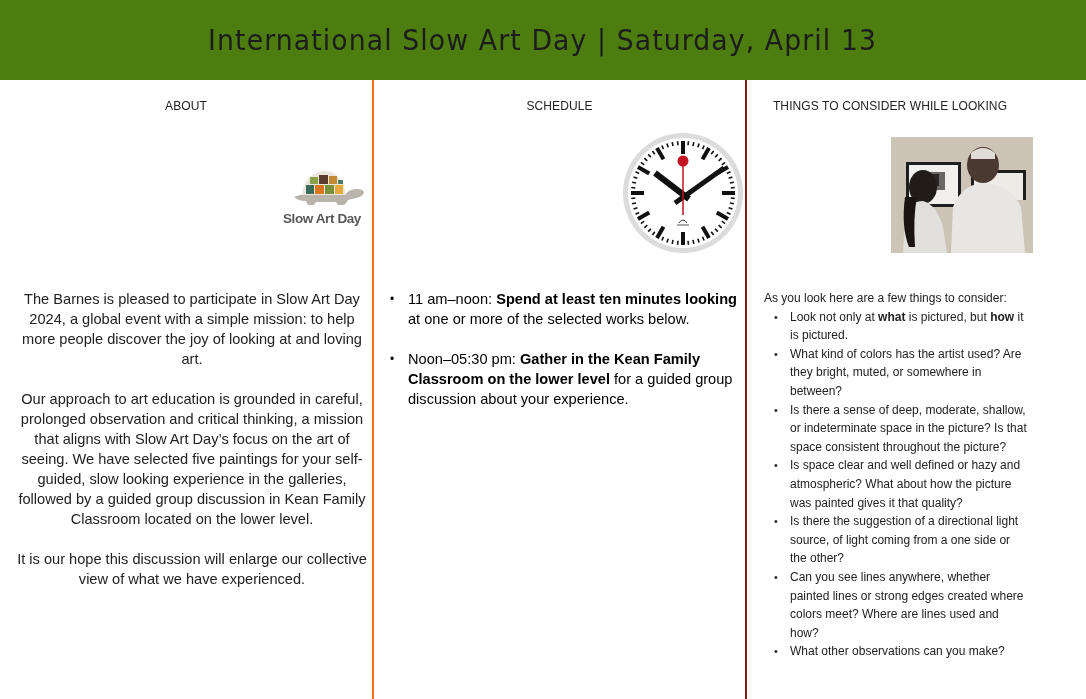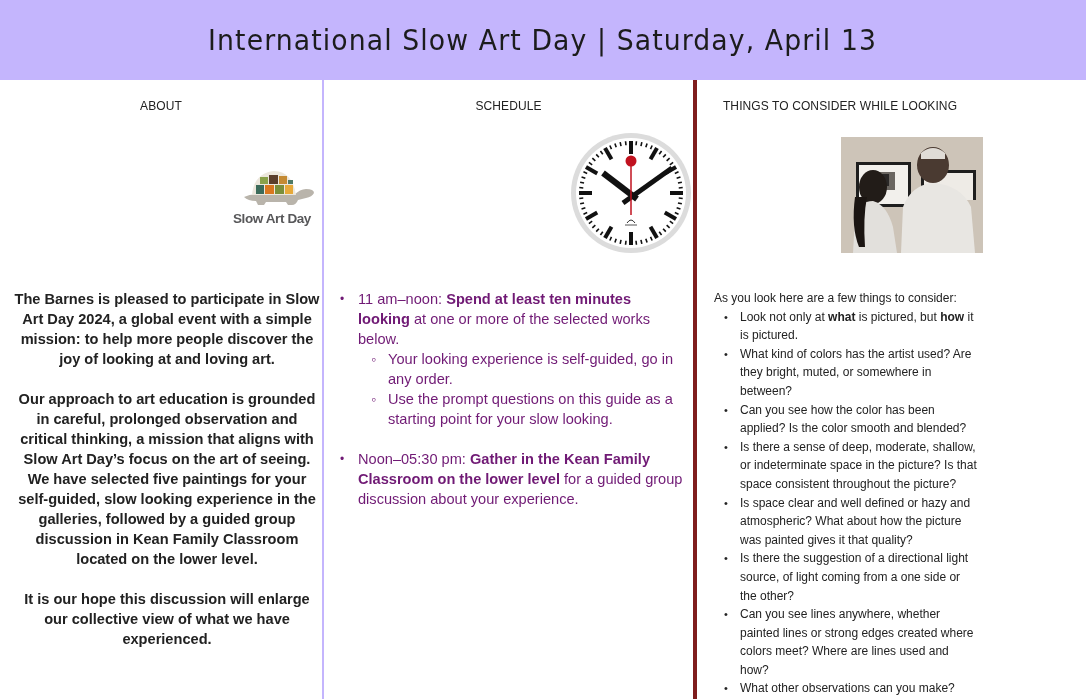--- a/index.html
+++ b/index.html
@@ -1,28 +1,28 @@
 <!DOCTYPE html>
 <html><head>
 <meta charset="utf-8">
 <style>
   html, body { margin:0; padding:0; background:#ffffff; }
   body { width:1086px; height:699px; overflow:hidden; font-family:"Liberation Sans", sans-serif; color:#1a1a1a; }
-  .header { height:80px; background:#c4b5fd; display:flex; align-items:center; justify-content:center; }
+  .header { height:80px; background:#4d7c0f; display:flex; align-items:center; justify-content:center; }
   .header h1 { margin:0; font-weight:400; font-size:29px; letter-spacing:1.2px; color:#1c1c1c; font-family:"DejaVu Sans", sans-serif; transform:scaleX(0.92); }
   .cols { display:flex; height:619px; }
   .col { box-sizing:border-box; position:relative; }
-  .col1 { width:324px; border-right:2px solid #c4b5fd; }
-  .col2 { width:373px; border-right:4px solid #7f1d1d; }
+  .col1 { width:374px; border-right:2px solid #f97316; }
+  .col2 { width:373px; border-right:2px solid #7f1d1d; }
   .col3 { width:286px; }
   .col-title { text-align:center; font-size:12px; letter-spacing:0.1px; margin-top:19px; height:14px; color:#222; }
   .media { display:flex; justify-content:flex-end; align-items:center; height:140px; margin-top:12px; }
   .about-text { padding:0 2px; text-align:center; font-size:14.6px; line-height:20px; color:#222; margin-top:24px; }
-  .about-text p { margin:0 0 20px 12px;font-weight:bold; }
-  .sched { font-size:14.6px; line-height:20px; color:#701a75; margin-top:24px; padding:0 8px 0 12px; }
+  .about-text p { margin:0 0 20px 12px; }
+  .sched { font-size:14.6px; line-height:20px; color:#000000; margin-top:24px; padding:0 8px 0 12px; }
   .sched ul { margin:0; padding-left:22px; list-style:none; }
   .sched > ul > li { position:relative; margin-bottom:20px; }
   .sched > ul > li::before { content:"•"; position:absolute; left:-18px; font-size:12px; }
   .sched ul ul { padding-left:30px; }
   .sched ul ul li { position:relative; }
   .sched ul ul li::before { content:"◦"; position:absolute; left:-17px; font-size:14px; }
   b { font-weight:700; }
   .consider { font-size:12px; line-height:18.6px; color:#222; margin-top:24px; padding-left:17px; padding-right:4px; }
   .consider ul { margin:0; padding-left:26px; list-style:none; }
   .consider li { position:relative; }
@@ -149,24 +149,20 @@
           <circle cx="62" cy="30" r="5.5" fill="#c1121f"></circle>
           <path d="M58 92 Q62 86 66 92" fill="none" stroke="#333" stroke-width="1"></path>
           <line x1="56" y1="94" x2="68" y2="94" stroke="#555" stroke-width="1"></line>
         </svg>
       </div>
     </div>
     <div class="sched">
       <ul>
         <li>
           <span>11 am–noon: </span><b>Spend at least ten minutes looking</b><span> at one or more of the selected works below.</span>
-          <ul>
-            <li>Your looking experience is self-guided, go in any order.</li>
-            <li>Use the prompt questions on this guide as a starting point for your slow looking.</li>
-          </ul>
         </li>
         <li>
           <span>Noon–05:30 pm: </span><b>Gather in the Kean Family Classroom on the lower level</b><span> for a guided group discussion about your experience.</span>
         </li>
       </ul>
     </div>
   </div>
 
   <div class="col col3">
     <div class="col-title">THINGS TO CONSIDER WHILE LOOKING</div>
@@ -189,21 +185,20 @@
           <path d="M80 16 Q92 6 104 16 L104 22 L80 22 Z" fill="#e0dcd6"></path>
           <path d="M60 116 L62 70 Q70 48 92 46 Q120 48 130 70 L134 116 Z" fill="#e8e6e2"></path>
         </svg>
       </div>
     </div>
     <div class="consider">
       <div>As you look here are a few things to consider:</div>
       <ul>
         <li><span>Look not only at </span><b>what</b><span> is pictured, but </span><b>how</b><span> it is pictured.</span></li>
         <li>What kind of colors has the artist used? Are they bright, muted, or somewhere in between?</li>
-        <li>Can you see how the color has been applied? Is the color smooth and blended?</li>
         <li>Is there a sense of deep, moderate, shallow, or indeterminate space in the picture? Is that space consistent throughout the picture?</li>
         <li>Is space clear and well defined or hazy and atmospheric? What about how the picture was painted gives it that quality?</li>
         <li>Is there the suggestion of a directional light source, of light coming from a one side or the other?</li>
         <li>Can you see lines anywhere, whether painted lines or strong edges created where colors meet? Where are lines used and how?</li>
         <li>What other observations can you make?</li>
       </ul>
     </div>
   </div>
 
 </div>

